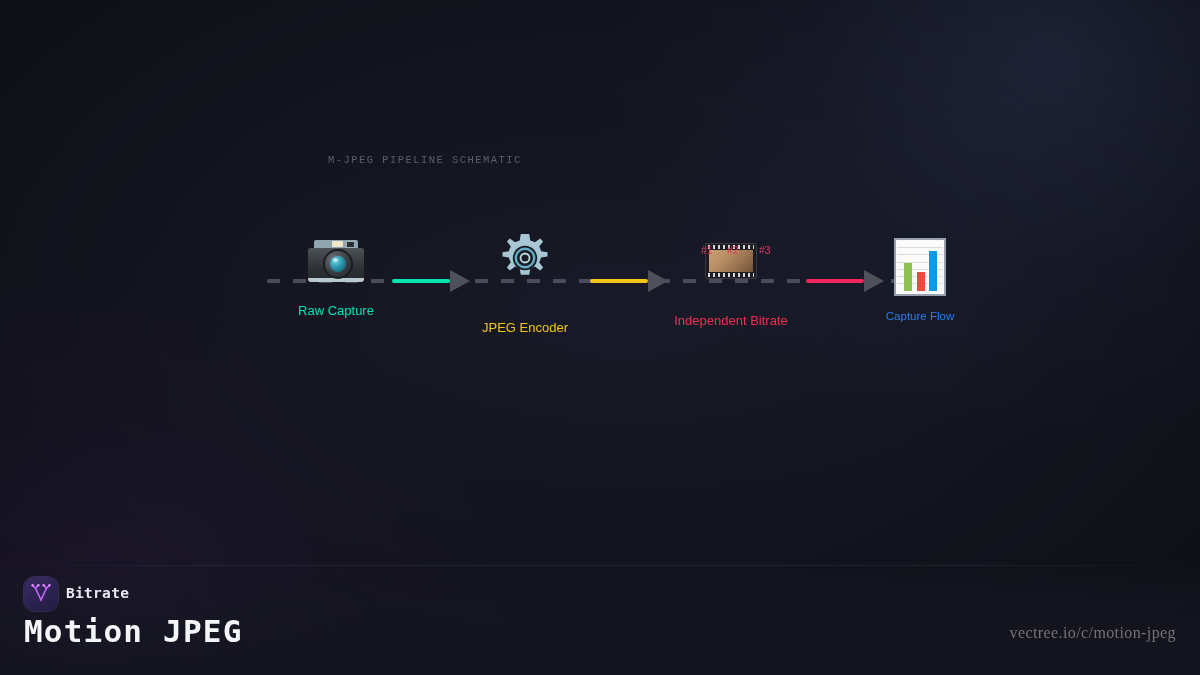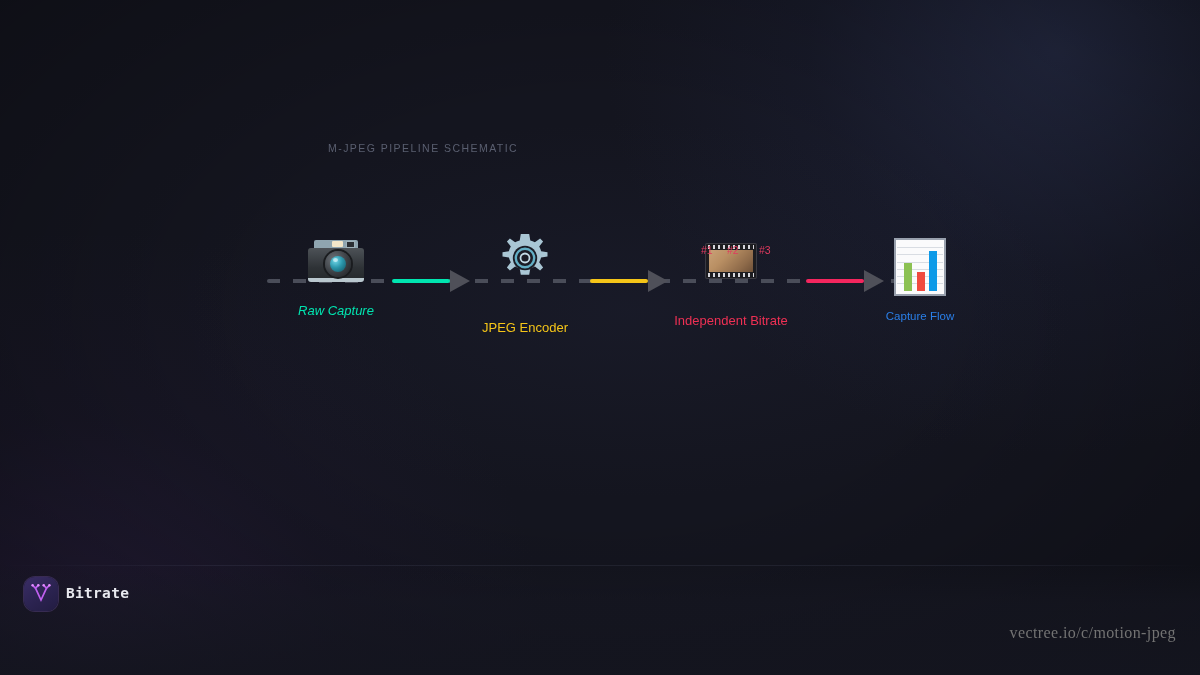--- a/index.html
+++ b/index.html
@@ -24,22 +24,22 @@
     left:180px;top:120px;width:900px;height:380px;
     background:radial-gradient(ellipse at 50% 50%, rgba(40,44,70,0.22) 0%, rgba(20,21,31,0) 70%);
   }
   .vignette{
     position:absolute;inset:0;pointer-events:none;
     background:radial-gradient(ellipse at 50% 46%, rgba(0,0,0,0) 40%, rgba(0,0,0,0.32) 100%);
   }
 
   
   .schematic-title{
-    position:absolute;left:328px;top:142px;
-    font-family:Liberation Sans, sans-serif;
+    position:absolute;left:328px;top:154px;
+    font-family:Liberation Mono, monospace;
     font-size:10.5px;letter-spacing:1.45px;
     color:#5a5f70;white-space:nowrap;
   }
 
   
   #pipeline{position:absolute;left:0;top:0;width:1200px;height:675px;}
   .baseline{
     position:absolute;left:267px;top:279px;width:630px;height:4px;
     background-image:repeating-linear-gradient(to right,#4a4d59 0 13px,rgba(0,0,0,0) 13px 26px);
     border-radius:2px;
@@ -145,21 +145,21 @@
     <div class="cam">
       <div class="cam-top"></div>
       <div class="cam-flash"></div>
       <div class="cam-vf"></div>
       <div class="cam-body"></div>
       <div class="cam-strip"></div>
       <div class="cam-lensring"></div>
       <div class="cam-lens"></div>
       <div class="cam-glint"></div>
     </div>
-    <div class="node-label" id="lbl0" style="left: 336px; top: 303px; color: rgb(0, 229, 176); font-size: 13px; font-style: italic;">Raw Capture</div>
+    <div class="node-label" id="lbl0" style="left: 336px; top: 303px; color: rgb(0, 229, 176); font-size: 13px;">Raw Capture</div>
 
     <div class="gear">
       <svg width="60" height="60" viewBox="0 0 60 60" aria-hidden="true">
         <g fill="#a9c6d4">
           <path d="M30 6 l4.2 0 1.1 6.4 a18.6 18.6 0 0 1 4.6 1.9 l5.2-3.9 3 3 -3.9 5.2 a18.6 18.6 0 0 1 1.9 4.6 l6.4 1.1 0 4.2 -6.4 1.1 a18.6 18.6 0 0 1 -1.9 4.6 l3.9 5.2 -3 3 -5.2-3.9 a18.6 18.6 0 0 1 -4.6 1.9 l-1.1 6.4 -4.2 0 -4.2 0 -1.1-6.4 a18.6 18.6 0 0 1 -4.6-1.9 l-5.2 3.9 -3-3 3.9-5.2 a18.6 18.6 0 0 1 -1.9-4.6 l-6.4-1.1 0-4.2 6.4-1.1 a18.6 18.6 0 0 1 1.9-4.6 l-3.9-5.2 3-3 5.2 3.9 a18.6 18.6 0 0 1 4.6-1.9 l1.1-6.4 z"></path>
         </g>
         <circle cx="30" cy="30" r="12.2" fill="#1b1d26"></circle>
         <circle cx="30" cy="30" r="9.2" fill="none" stroke="#62aec4" stroke-width="2.4"></circle>
         <circle cx="30" cy="30" r="5.4" fill="#c3dbe6"></circle>
         <circle cx="30" cy="30" r="3.6" fill="#1b1d26"></circle>
@@ -210,15 +210,16 @@
       </g>
       <g fill="#e18bff">
         <circle cx="8.6" cy="8.3" r="1.25"></circle>
           <circle cx="14.3" cy="8.3" r="1.25"></circle>
         <circle cx="19.7" cy="8.3" r="1.25"></circle>
           <circle cx="25.4" cy="8.3" r="1.25"></circle>
       </g>
     </svg>
   </div>
   <div class="brand-name">Bitrate</div>
+  <div class="page-title">Motion JPEG</div>
   <div class="footer-url">vectree.io/c/motion-jpeg</div>
 
 </div>
 
 </body></html>

